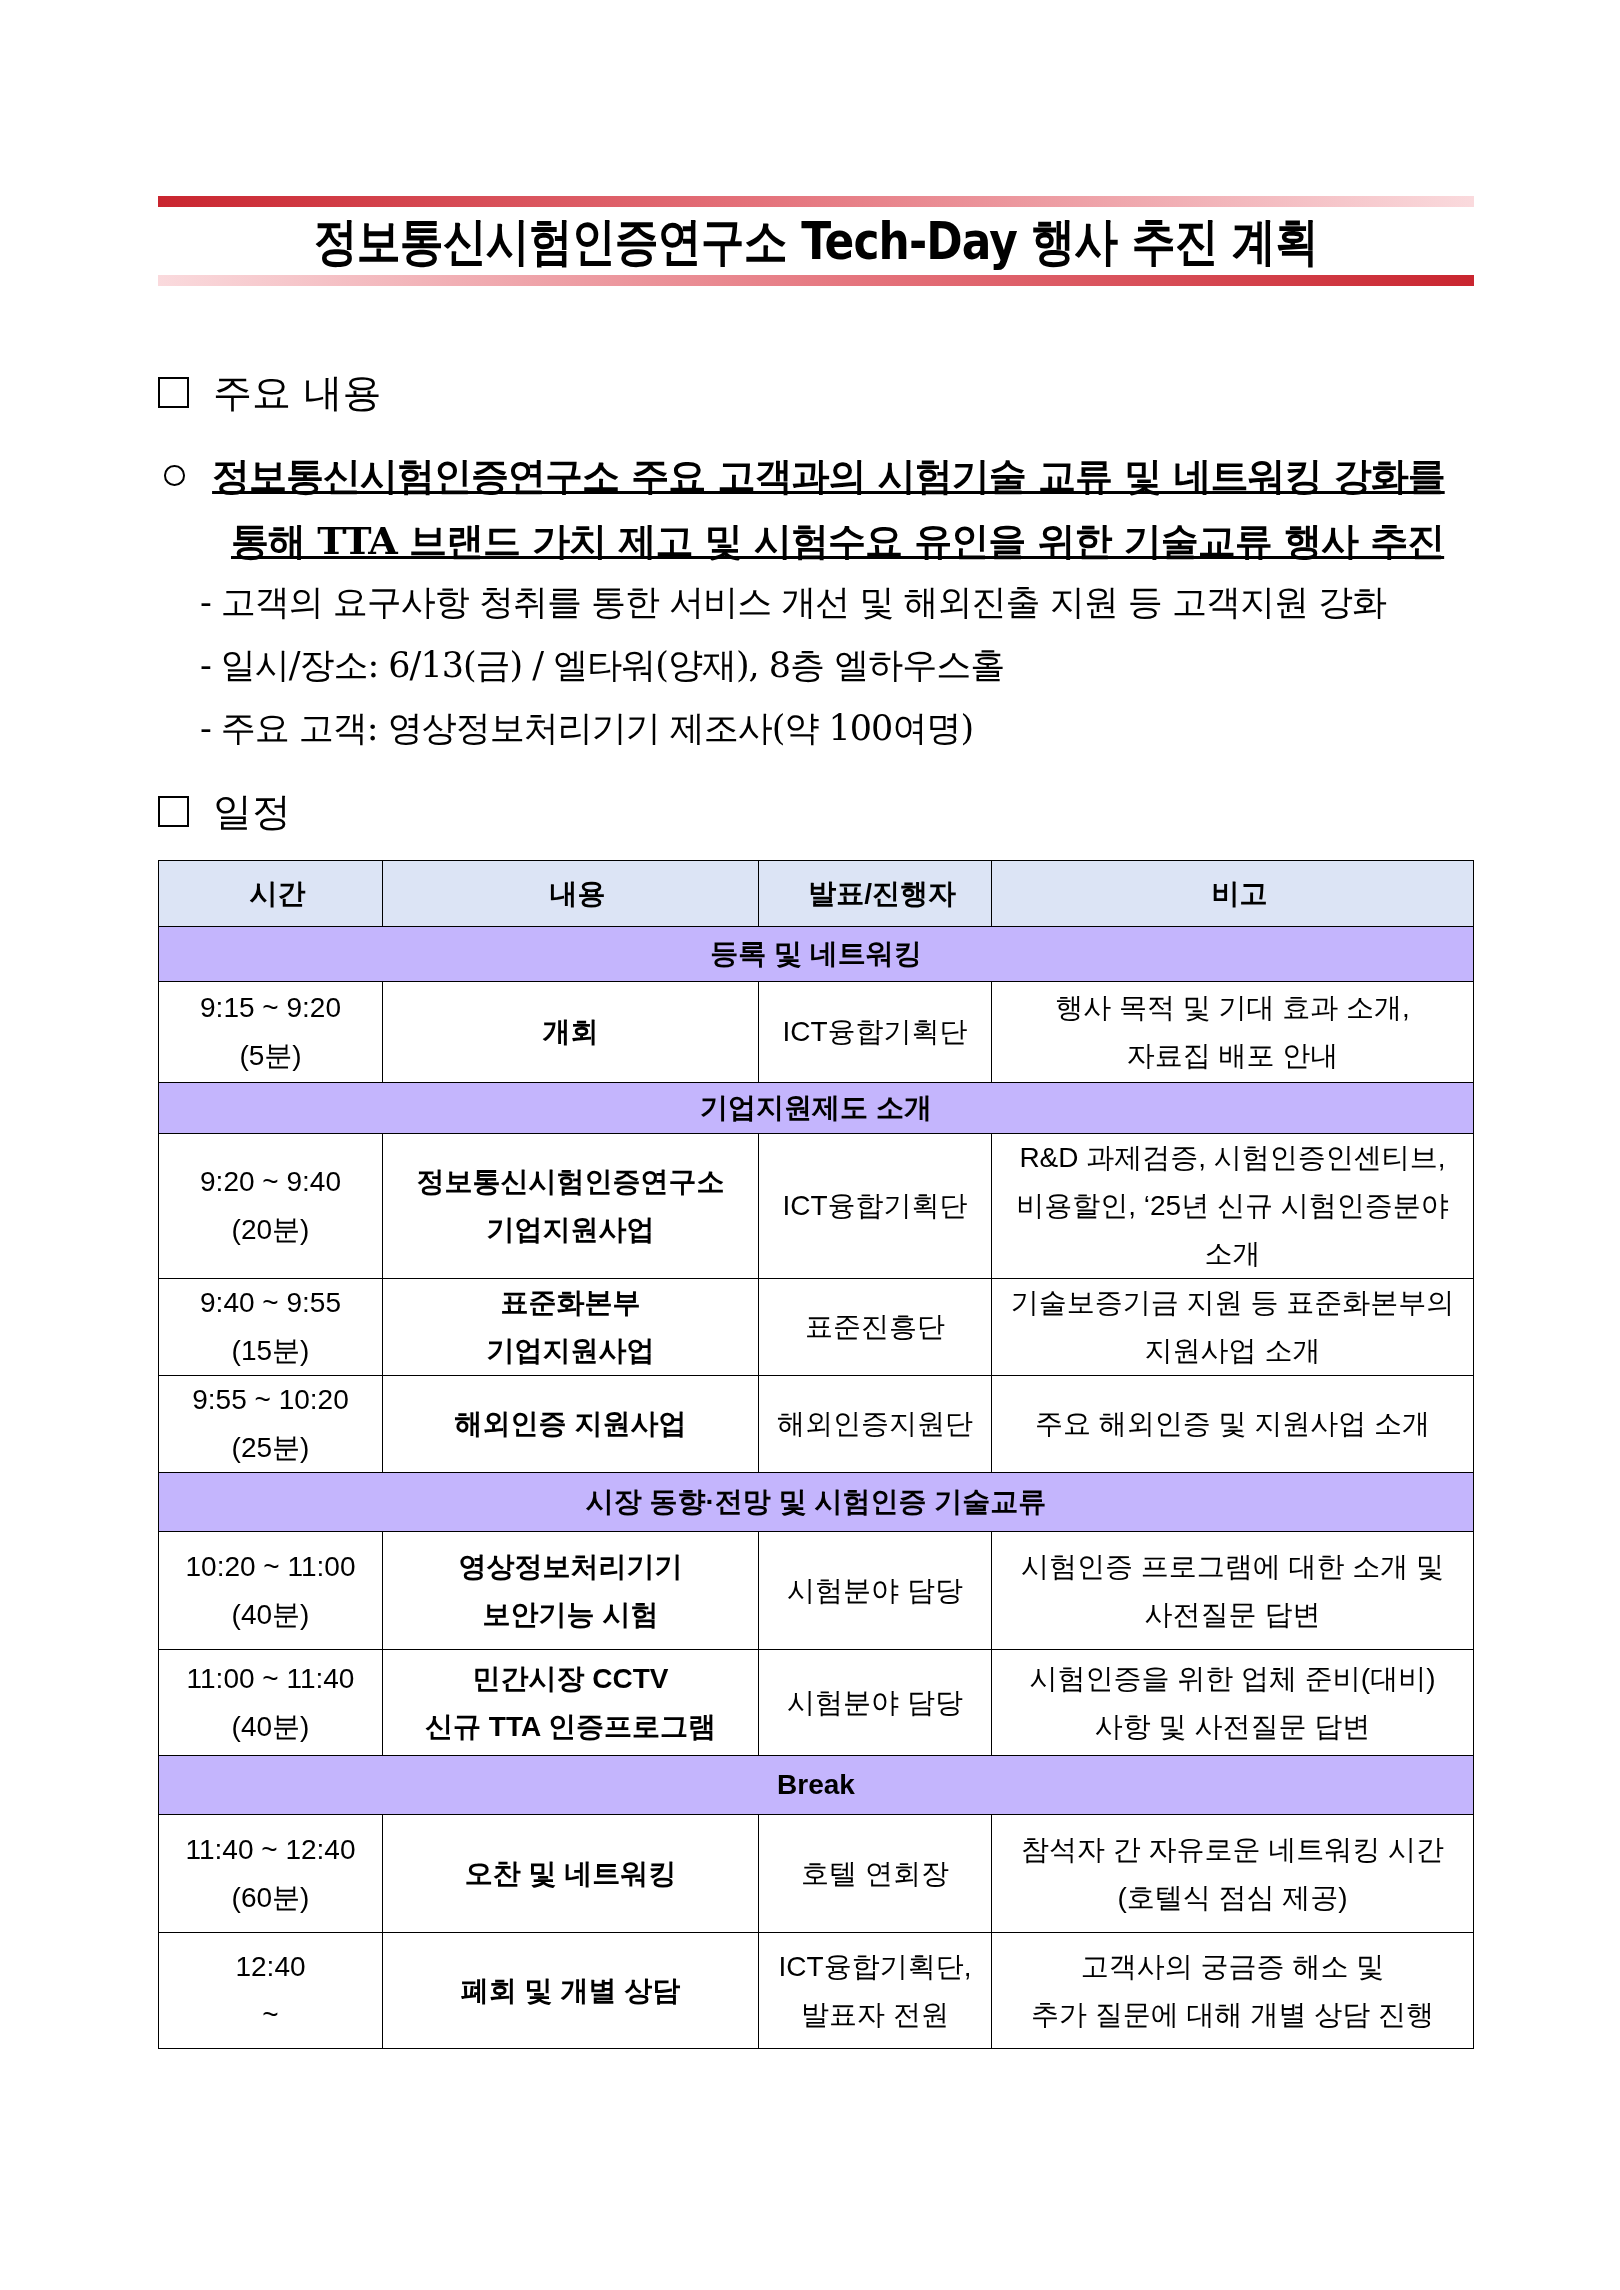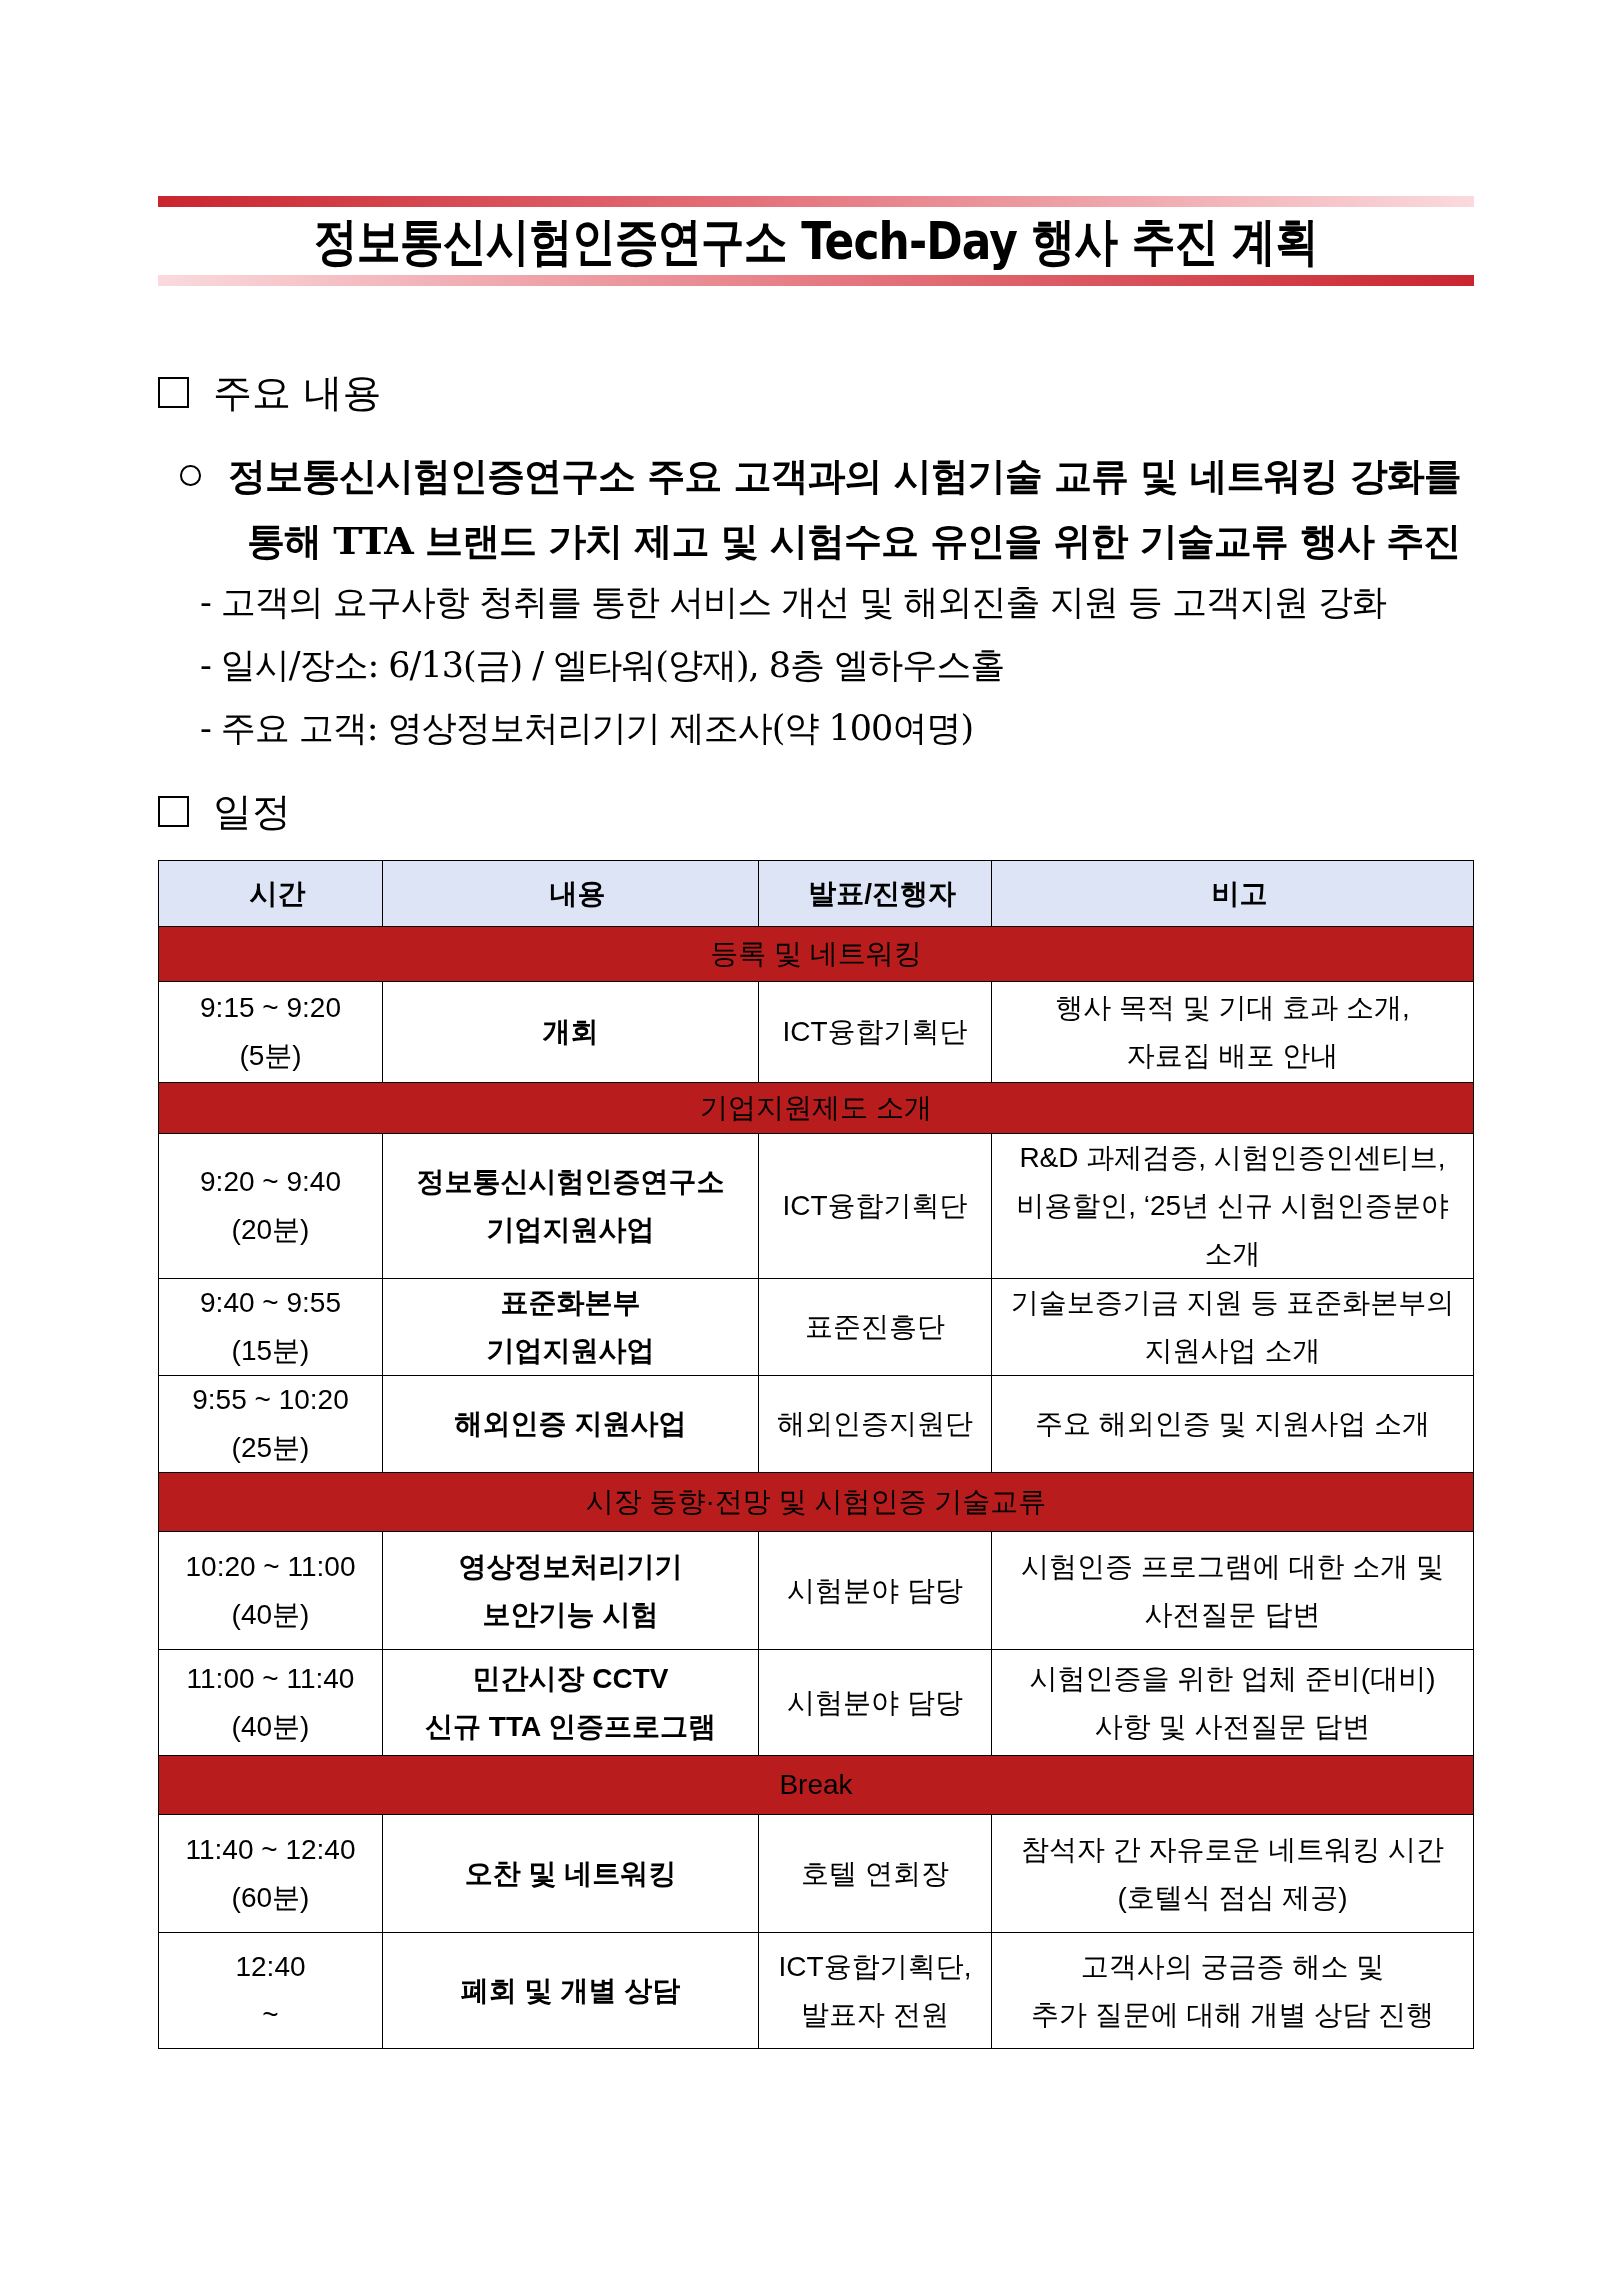--- a/index.html
+++ b/index.html
@@ -23,22 +23,23 @@
       transform: scaleX(0.86); transform-origin: center;
     }
     .section-head {
       position: absolute; left: 158px; font-size: 39px; line-height: 51px;
       display: flex; align-items: center; gap: 24px;
     }
     .checkbox {
       display: inline-block; width: 31px; height: 31px; border: 2px solid #000; box-sizing: border-box;
     }
     .bullet-main {
-      position: absolute; left: 180px; width: 1304px; font-size: 38px; line-height: 65px; font-weight: bold;
+      position: absolute; left: 164px; width: 1304px; font-size: 38px; line-height: 65px; font-weight: bold;
       letter-spacing: -1px;
+      text-decoration: underline;
     }
     .bullet-main .circle {
       display: inline-block; width: 16.7px; height: 16.7px; border: 2.9px solid #000; border-radius: 50%;
       margin-right: 27.4px; vertical-align: middle; position: relative; top: -3.9px;
     }
     .bullet-main .line2 { padding-left: 67px; display: block; }
     .sub-item {
       position: absolute; left: 200px; font-size: 35px; line-height: 49px; letter-spacing: -1px;
     }
     .sub-item .dash { margin-right: 9.8px; }
@@ -46,21 +47,21 @@
     table.schedule {
       position: absolute; left: 158px; top: 860px; width: 1316px;
       border-collapse: collapse; table-layout: fixed;
       font-family: "Liberation Sans", "DejaVu Sans", sans-serif;
     }
     table.schedule td, table.schedule th {
       border: 1.5px solid #000; text-align: center; vertical-align: middle;
       font-size: 28px; line-height: 48px; padding: 0 7.8px; word-break: keep-all;
     }
     table.schedule th { background: #dce4f5; font-weight: bold; height: 65px; padding-left: 22px; }
-    tr.sec td { background: #b91c1c; font-weight: normal; height: 55px; }
+    tr.sec td { background: #c4b5fd; font-weight: bold; height: 55px; }
     td.bold { font-weight: bold; }
     col.c1 { width: 224px; } col.c2 { width: 376px; } col.c3 { width: 233px; } col.c4 { width: 482px; }
   </style>
 </head>
 <body>
 
 <div class="title-bar-top"></div>
 <div class="doc-title">정보통신시험인증연구소 Tech-Day 행사 추진 계획</div>
 <div class="title-bar-bottom"></div>
 

